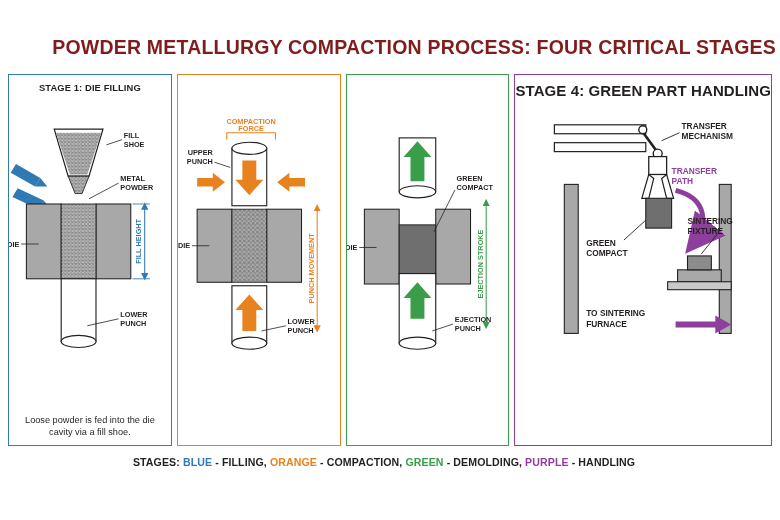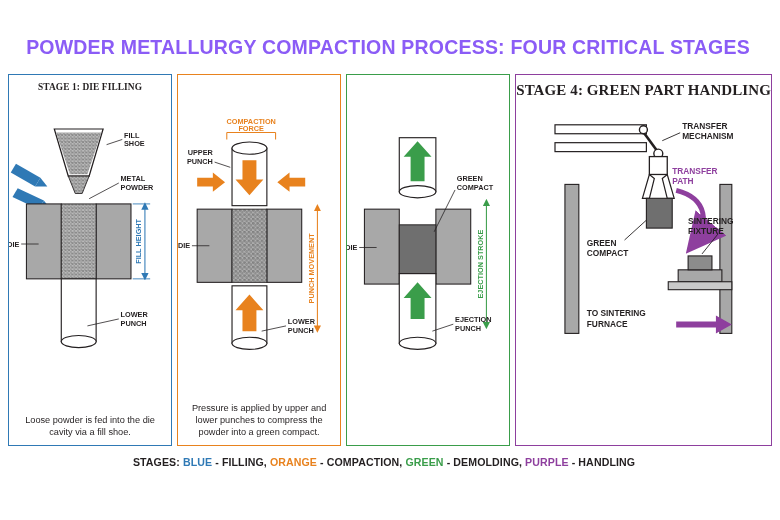--- a/index.html
+++ b/index.html
@@ -9,44 +9,43 @@
     background: #ffffff;
     font-family: "Liberation Sans", sans-serif;
     overflow: hidden;
     position: relative;
   }
   #canvas {
     position: absolute; left:0; top:0; width:780px; height:520px;
   }
   .title {
     position:absolute; left:0; top:36px; width:776px;
-    text-align:center;
+    text-align:right;
     font-size:19.5px; font-weight:bold; letter-spacing:0.2px;
-    color:#8b5cf6;
+    color:#7f1d1d;
   }
   .panels {
     position:absolute; left:8px; top:74px; width:764px; height:372px;
     display:flex; gap:5px;
   }
   .panel {
     position:relative;
     flex:1 1 0;
     border:1.5px solid;
     background:#ffffff;
   }
   .p1 { border-color:#2f79b5; }
   .p2 { border-color:#e8821e; }
   .p3 { border-color:#3a9d4a; }
   .p4 { border-color:#8e3f9e; }
   .panel-head {
     text-align:center;
     font-size:9.4px; font-weight:bold; color:#231f20;
     padding-top:7px; letter-spacing:0.1px;
     white-space:nowrap;
-    font-family:Liberation Serif, serif;
   }
   .panel-head.small { font-size:15px; }
   .panel-caption {
     position:absolute; left:6px; right:6px; bottom:7px;
     text-align:center; font-size:9.2px; line-height:1.32; color:#231f20;
   }
   .svgwrap { position:absolute; left:0; top:20px; right:0; bottom:52px; }
   svg { display:block; width:100%; height:100%; }
   .legend {
     position:absolute; left:0; top:456px; width:768px;
@@ -182,21 +181,20 @@
           <text class="lbl" x="40" y="58" text-anchor="end">PUNCH</text>
 
           <line x1="36" y1="152" x2="16" y2="152" stroke="#231f20" stroke-width="0.9"></line>
           <text class="lbl" x="14" y="155" text-anchor="end">DIE</text>
 
           <line x1="96" y1="250" x2="124" y2="244" stroke="#231f20" stroke-width="0.9"></line>
           <text class="lbl" x="126" y="242">LOWER</text>
           <text class="lbl" x="126" y="252">PUNCH</text>
         </svg>
       </div>
-      <div class="panel-caption">Pressure is applied by upper and lower punches to compress the powder into a green compact.</div>
     </div>
 
     <div class="panel p3">
       <div class="svgwrap">
         <svg viewBox="0 0 186 300" preserveAspectRatio="xMidYMid meet">
           <defs>
             <marker id="ar-g" markerWidth="7" markerHeight="7" refX="5.5" refY="3.5" orient="auto">
               <path d="M0,0 L7,3.5 L0,7 z" fill="#3a9d4a"></path>
             </marker>
             <marker id="ar-g2" markerWidth="7" markerHeight="7" refX="1.5" refY="3.5" orient="auto">

